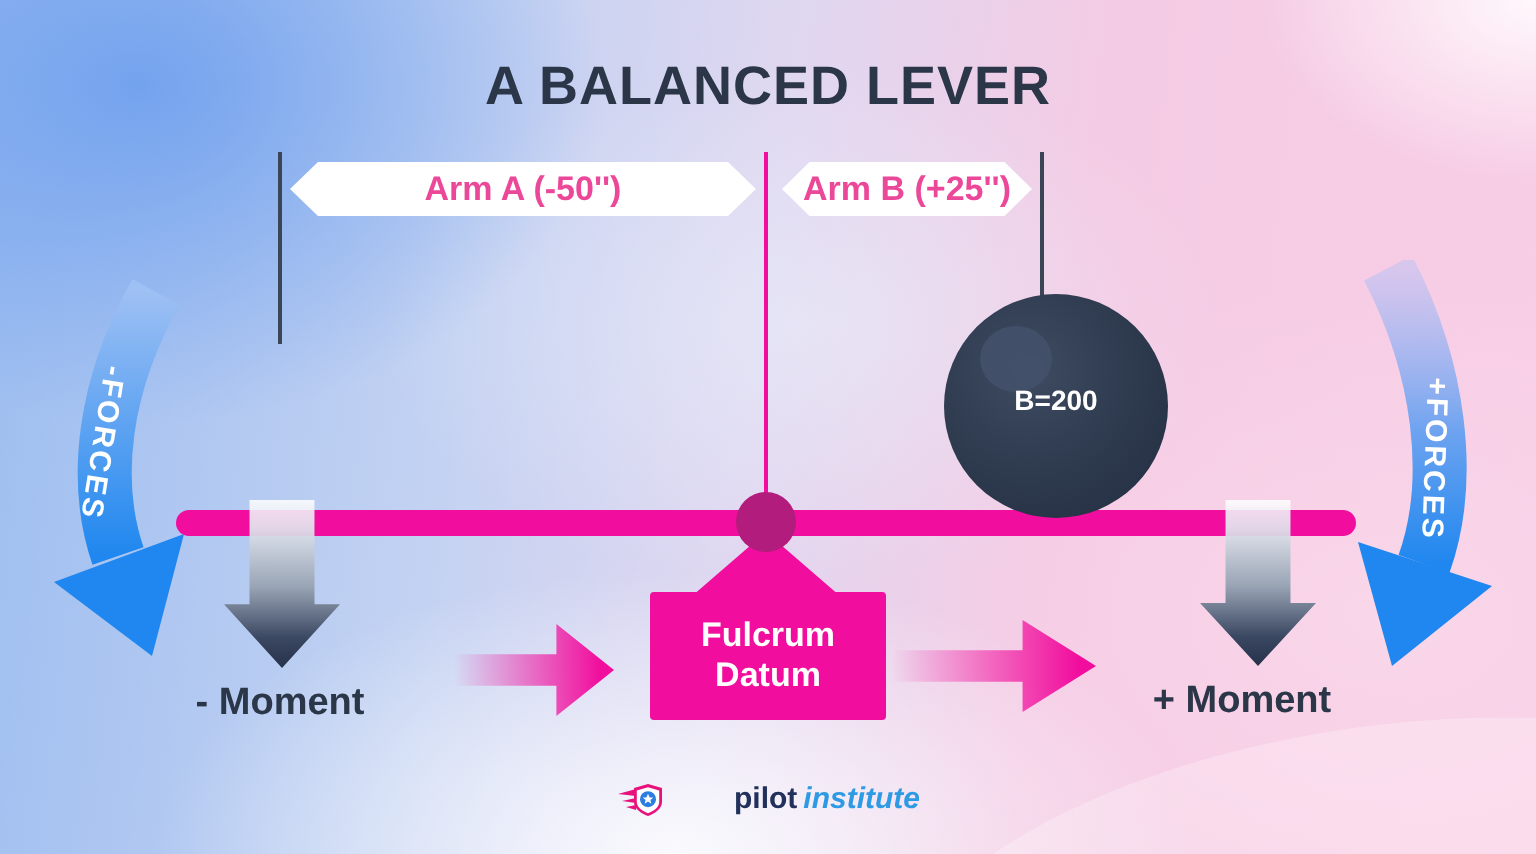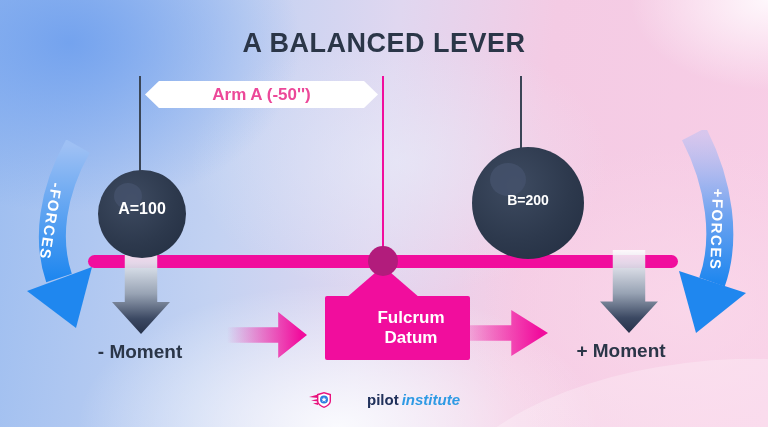--- a/index.html
+++ b/index.html
@@ -26,21 +26,21 @@
   .ball{border-radius:50%;z-index:4;
     background:radial-gradient(circle at 38% 34%,#3e4b61 0%,#2d394d 55%,#222d40 100%);
     display:flex;align-items:center;justify-content:center;color:#fff;font-weight:700;}
   .ball .hl{position:absolute;border-radius:50%;background:#44516b;opacity:0.85;}
   #lever-bar{left:88px;top:255px;width:590px;height:13px;border-radius:7px;background:#f10d9d;z-index:2;}
   #pivot{left:368px;top:246px;width:30px;height:30px;border-radius:50%;background:#b21c7c;z-index:4;}
   #pointer{left:346px;top:266px;width:74px;height:32px;background:#f10d9d;z-index:3;
     clip-path:polygon(50% 0,100% 100%,0 100%);}
   #fulcrum-box{left:325px;top:296px;width:118px;height:64px;background:#f10d9d;border-radius:2px;z-index:4;
     display:flex;flex-direction:column;align-items:center;justify-content:center;
-    color:#fff;font-size:17px;font-weight:700;line-height:1.18;padding-left:27px;}
+    color:#fff;font-size:17px;font-weight:700;line-height:1.18;}
   .flow-arrow{height:46px;z-index:2;
     clip-path:polygon(0 33%,64% 33%,64% 0,100% 50%,64% 100%,64% 67%,0 67%);
     background:linear-gradient(90deg,rgba(241,13,157,0) 0%,rgba(241,13,157,0.5) 45%,#f10d9d 92%);}
   .moment-arrow{z-index:3;
     clip-path:polygon(22% 0,78% 0,78% 62%,100% 62%,50% 100%,0 62%,22% 62%);
     background:linear-gradient(180deg,rgba(255,255,255,0.85) 0%,rgba(226,231,238,0.92) 16%,#98a3b4 52%,#3b4862 82%,#26314a 100%);}
   .moment-label{font-size:19px;font-weight:700;color:#2b3648;text-align:center;z-index:5;}
   .force-svg{z-index:4;}
   .force-label{color:#ffffff;font-size:15px;font-weight:700;letter-spacing:1.5px;text-align:center;z-index:5;}
   #logo{left:50%;top:390px;transform:translateX(-50%);display:flex;align-items:center;gap:3px;z-index:6;}
@@ -56,30 +56,29 @@
 
   <div class="abs" id="title">A BALANCED LEVER</div>
 
   <div class="abs vline dark" style="left:139px;top:76px;height:96px;"></div>
   <div class="abs vline pink" style="left:382px;top:76px;height:176px;"></div>
   <div class="abs vline dark" style="left:520px;top:76px;height:74px;"></div>
 
   <div class="abs banner a" style="left:145px;top:81px;width:233px;">
     <span>Arm A (-50'')</span>
   </div>
+  <div class="abs banner b" style="left:391px;top:81px;width:125px;">
+    <span>Arm B (+25'')</span>
+  </div>
 
   <div class="abs moment-arrow" style="left:112px;top:250px;width:58px;height:84px;"></div>
   <div class="abs moment-arrow" style="left:600px;top:250px;width:58px;height:83px;"></div>
 
   <div class="abs" id="lever-bar"></div>
 
-  <div class="abs ball" style="left:98px;top:170px;width:88px;height:88px;font-size:16px;">
-    <div class="hl" style="left:16px;top:13px;width:28px;height:26px;"></div>
-    <span style="position:relative;top:-5px;">A=100</span>
-  </div>
   <div class="abs ball" style="left:472px;top:147px;width:112px;height:112px;font-size:14px;">
     <div class="hl" style="left:18px;top:16px;width:36px;height:33px;"></div>
     <span style="position:relative;top:-3px;">B=200</span>
   </div>
 
   <div class="abs" id="pointer"></div>
   <div class="abs" id="pivot"></div>
   <div class="abs" id="fulcrum-box">
     <span>Fulcrum</span>
     <span>Datum</span>

